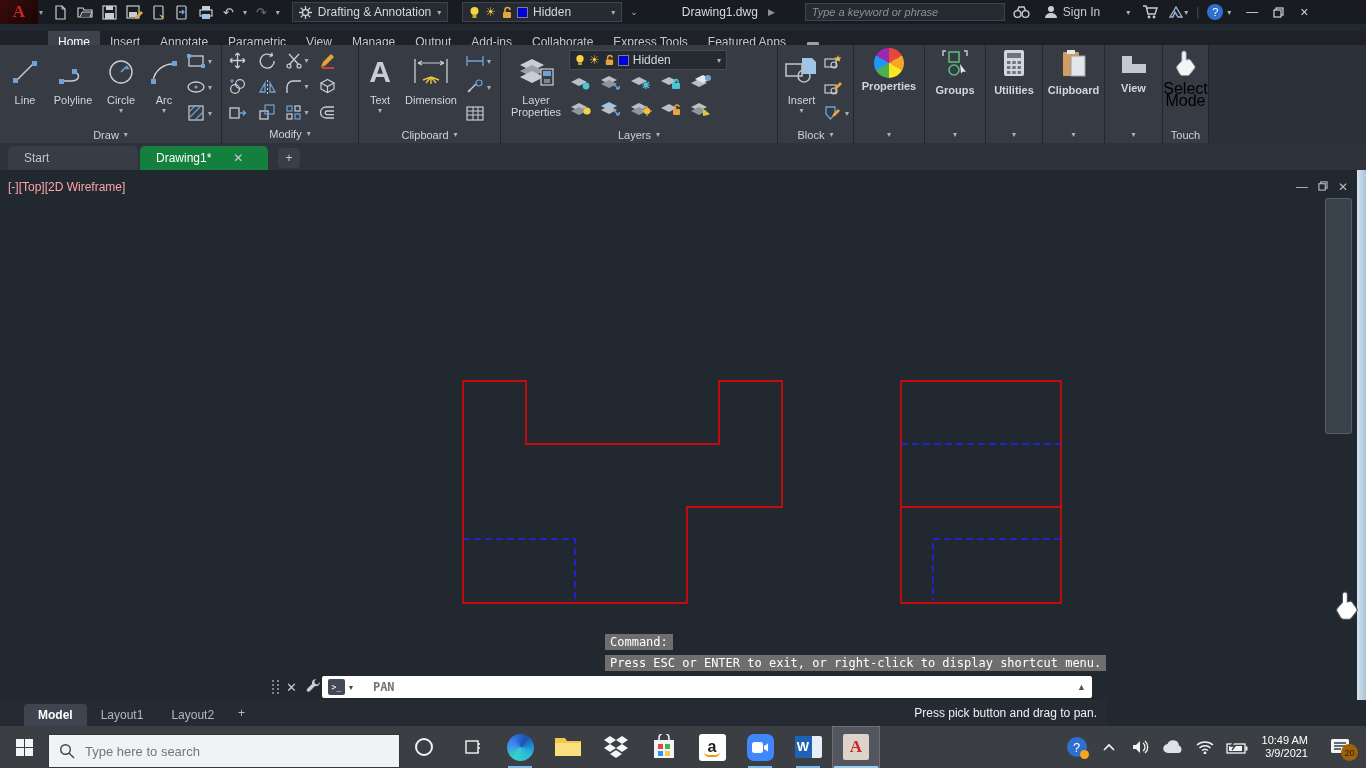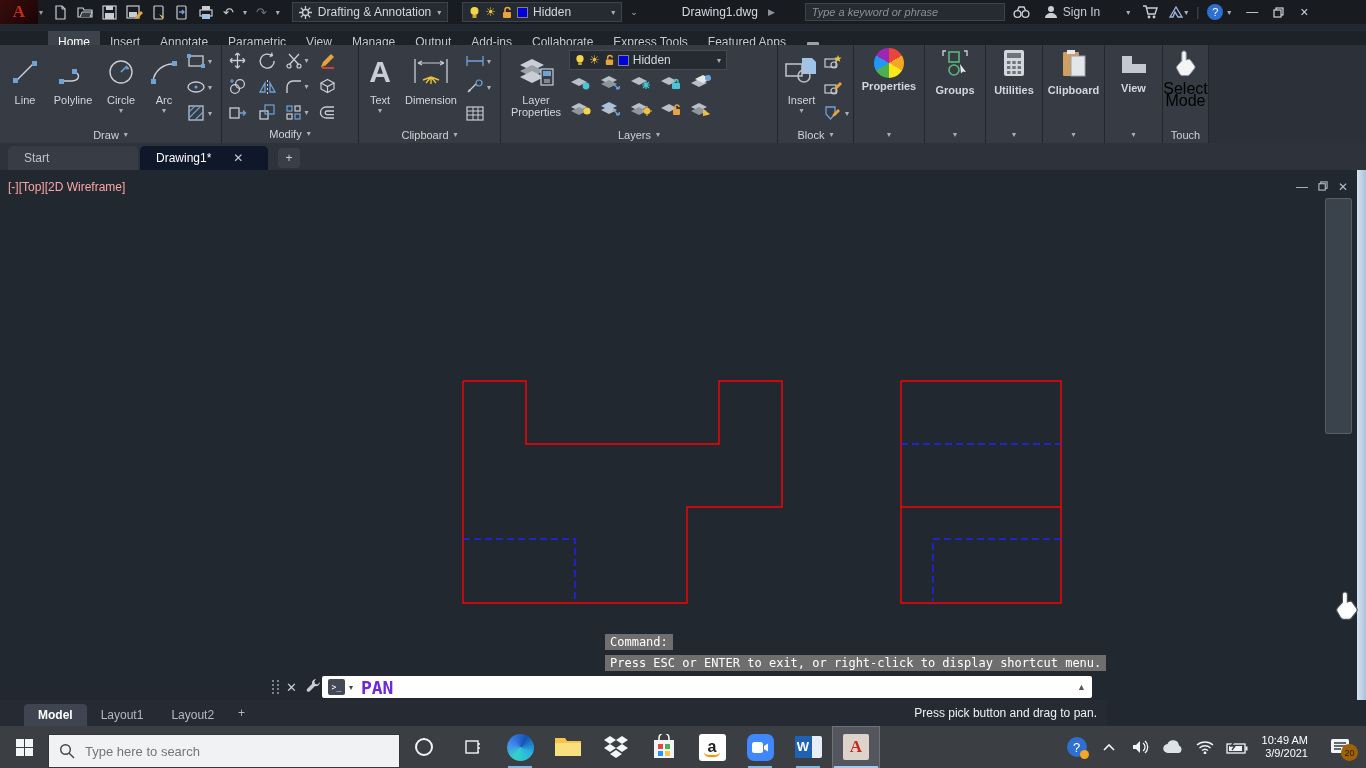--- a/index.html
+++ b/index.html
@@ -57,21 +57,21 @@
   .collpanel .plabel { color:#d2d7dd; font-size:11px; text-align:center; }
   .wheel { width:30px; height:30px; border-radius:50%;
     background:conic-gradient(#e8453c 0 60deg,#f5a623 60deg 120deg,#f8e71c 120deg 180deg,#4caf50 180deg 240deg,#2196f3 240deg 300deg,#9c27b0 300deg 360deg); }
   .ribbon-fill { flex:1; background:#2c3038; }
 
   
   .filetabs { position:absolute; left:0; top:143px; width:1366px; height:27px; background:#2e323a;
     display:flex; align-items:flex-end; font-size:12px; }
   .ftab { height:24px; display:flex; align-items:center; padding:0 16px; margin-right:2px;
     border-radius:5px 5px 0 0; background:#383d45; color:#bfc4cb; }
-  .ftab.active { background:#0f172a; color:#fff; }
+  .ftab.active { background:#15803d; color:#fff; }
   .ftab .close { margin-left:22px; color:#c8cdd3; font-size:12px; }
   .ftab-plus { width:22px; height:20px; margin-left:8px; margin-bottom:2px; background:#3a3f47; border-radius:4px;
     display:flex; align-items:center; justify-content:center; color:#c8cdd3; }
 
   
   .canvas { position:absolute; left:0; top:170px; width:1366px; height:530px; background:#212830; overflow:hidden; }
   .vp-label { position:absolute; left:8px; top:10px; color:#fca5a5; font-size:12px; }
   .vp-controls { position:absolute; right:18px; top:10px; display:flex; gap:10px; color:#b8bec4; font-size:12px; align-items:center; }
   .scroll-strip { position:absolute; right:0; top:0; width:9px; height:530px;
     background:linear-gradient(to right,#d7e4f0,#a9c2d8); }
@@ -86,21 +86,21 @@
     font-family:"DejaVu Sans Mono", monospace; font-size:12px; color:#fff; }
   .cmd-chip { background:#6e6e6e; padding:1px 5px; }
   .cmd-row { position:absolute; left:272px; top:505px; width:820px; height:24px; display:flex; align-items:center; }
   .grip { display:grid; grid-template-columns:3px 3px; gap:2px; margin-right:6px; }
   .grip i { width:2px; height:2px; background:#9aa0a8; border-radius:50%; }
   .cmd-x { color:#c8cdd3; font-size:13px; margin-right:8px; }
   .cmd-input { flex:1; height:22px; background:#fff; border-radius:2px; display:flex; align-items:center; padding:0 6px; gap:4px; }
   .cmd-prompt-icon { width:17px; height:16px; background:#434957; border-radius:2px; color:#fff; font-size:8px;
     display:flex; align-items:center; justify-content:center; font-family:"DejaVu Sans Mono", monospace; }
   .cmd-caret { color:#444; font-size:8px; }
-  .cmd-text { color:#6d28d9; font-weight:bold; font-size:18px; font-family:"DejaVu Sans Mono", monospace; margin-left:4px; }
+  .cmd-text { color:#737373; font-weight:bold; font-size:12px; font-family:"DejaVu Sans Mono", monospace; margin-left:16px; }
   .cmd-up { margin-left:auto; color:#555; font-size:9px; }
   .hand-cursor { position:absolute; right:4px; top:418px; }
 
   
   .layoutrow { position:absolute; left:0; top:700px; width:1107px; height:26px; background:#262a32;
     display:flex; align-items:center; font-size:12px; color:#b4bac1; }
   .ltab { height:22px; margin-top:4px; padding:0 14px; display:flex; align-items:center;
     border-radius:4px 4px 0 0; }
   .ltab.active { background:#3e4550; color:#fff; font-weight:bold; }
   .ltab-plus { margin-left:10px; color:#b4bac1; }

